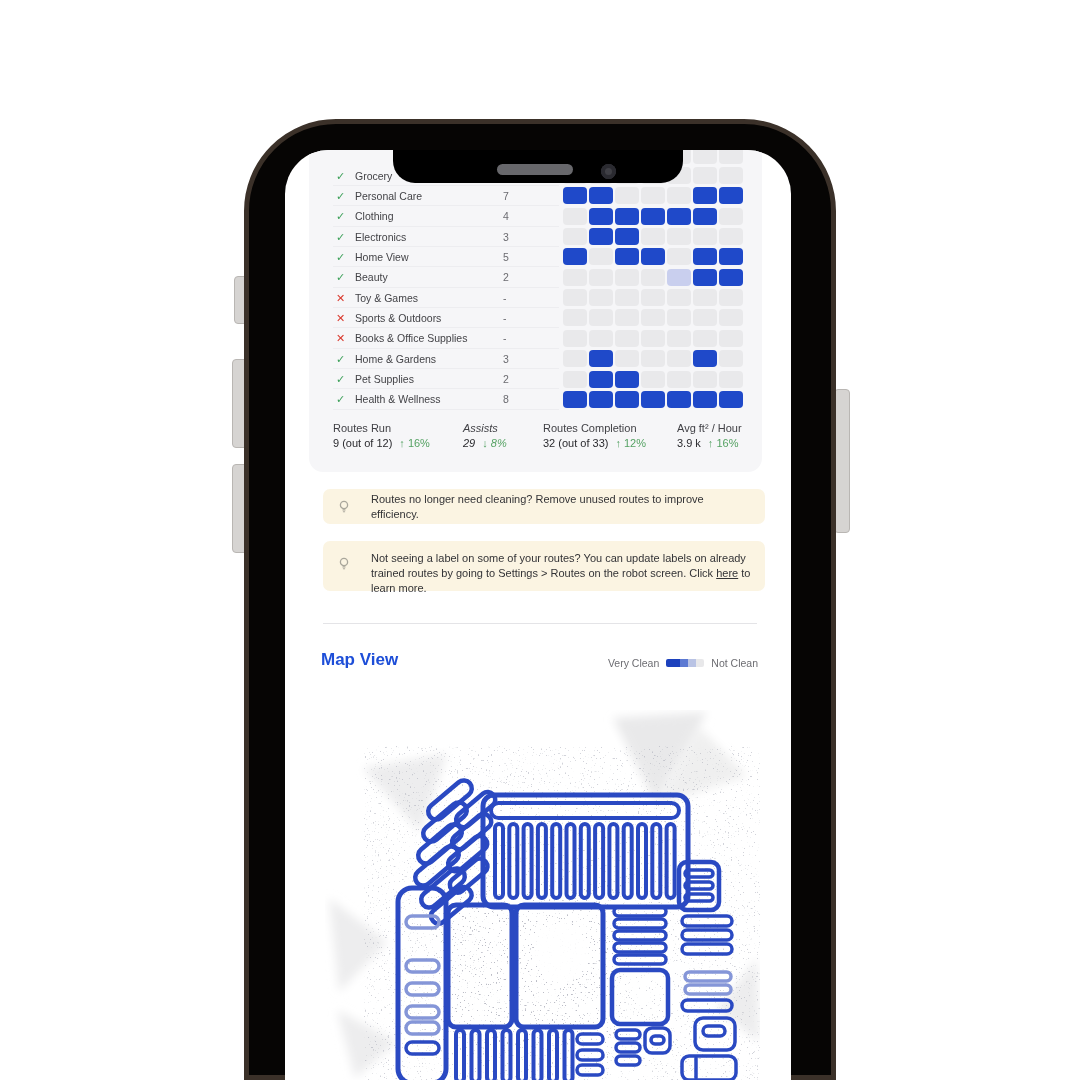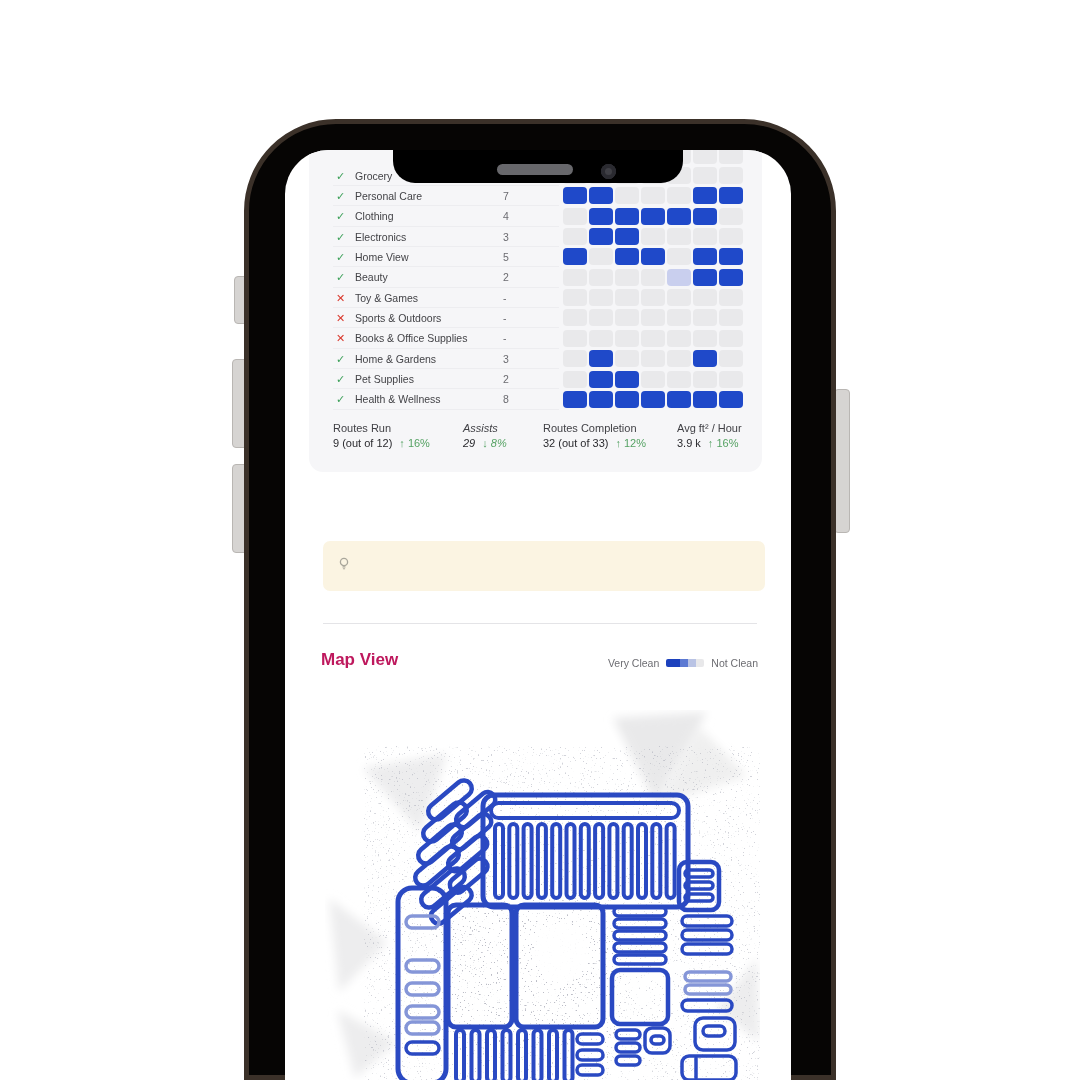--- a/index.html
+++ b/index.html
@@ -32,21 +32,21 @@
   .stat .vr{font-size:11px;color:#2a2a2e;white-space:nowrap;}
   .stat .delta{color:var(--delta-green);margin-left:7px;}
   
   .tip{position:absolute;left:38px;width:442px;background:var(--banner-bg);border-radius:7px;
     display:flex;align-items:flex-start;box-sizing:border-box;padding:10px 14px 10px 14px;}
   .tip .bulb{flex:0 0 14px;margin-top:1px;}
   .tip .txt{font-size:11px;line-height:15px;color:#333336;margin-left:20px;max-width:396px;}
   .tip .txt .lnk{text-decoration:underline;cursor:pointer;}
   
   .divider{position:absolute;left:38px;top:473px;width:434px;height:1px;background:#e4e4e7;}
-  .mv-title{position:absolute;left:36px;top:500px;font-size:17px;font-weight:bold;color:#be185d;}
+  .mv-title{position:absolute;left:36px;top:500px;font-size:17px;font-weight:bold;color:#1d4ed8;}
   .legend{position:absolute;right:33px;top:507px;display:flex;align-items:center;gap:7px;}
   .legend .lt{font-size:10.5px;color:#6d6d72;}
   .legend .bar{width:38px;height:8px;border-radius:2px;
     background:linear-gradient(to right,#1c41bd 0 38%,#5c79d2 38% 58%,#b9c3e4 58% 78%,#e8e8ea 78% 100%);}
   .marker-row{position:absolute;left:38px;top:543px;display:flex;align-items:center;}
   .marker-ico{width:15px;height:15px;margin-right:9px;}
   .marker-name{font-size:11px;font-weight:bold;color:#161618;}
   .marker-meta{font-size:11px;color:#5e5e63;}
   .clip-frag{position:absolute;left:47px;top:1px;width:40px;height:7px;overflow:hidden;}
   .clip-frag i{position:absolute;top:2px;width:9px;height:3px;background:#3c3c3c;border-radius:1px;}
@@ -250,26 +250,35 @@
           <div class="lb">Routes Completion</div>
           <div class="vr"><span>32 (out of 33)</span><span class="delta">↑ 12%</span></div>
         </div>
         <div class="stat" style="left: 368px;">
           <div class="lb">Avg ft² / Hour</div>
           <div class="vr"><span>3.9 k</span><span class="delta">↑ 16%</span></div>
         </div>
       </div>
   </div>
 
+  <div class="tip" style="top:339px;height:35px;align-items:center;">
+    <svg class="bulb" width="12" height="14" viewBox="0 0 12 14">
+      <circle cx="6" cy="5" r="3.6" fill="none" stroke="#a9a69b" stroke-width="1.3"></circle>
+      <rect x="4.4" y="9.3" width="3.2" height="1.3" rx="0.6" fill="#a9a69b"></rect>
+      <rect x="4.8" y="11.2" width="2.4" height="1.1" rx="0.5" fill="#a9a69b"></rect>
+    </svg>
+    <div class="txt"><span>Routes no longer need cleaning? Remove unused routes to improve efficiency.</span></div>
+  </div>
   <div class="tip" style="top:391px;height:50px;">
     <svg class="bulb" width="12" height="14" viewBox="0 0 12 14" style="margin-top:6px;">
       <circle cx="6" cy="5" r="3.6" fill="none" stroke="#a9a69b" stroke-width="1.3"></circle>
       <rect x="4.4" y="9.3" width="3.2" height="1.3" rx="0.6" fill="#a9a69b"></rect>
       <rect x="4.8" y="11.2" width="2.4" height="1.1" rx="0.5" fill="#a9a69b"></rect>
     </svg>
+    <div class="txt"><span>Not seeing a label on some of your routes? You can update labels on already trained routes by going to Settings &gt; Routes on the robot screen. Click </span><span class="lnk">here</span><span> to learn more.</span></div>
   </div>
 
   <div class="divider"></div>
   <div class="mv-title">Map View</div>
   <div class="legend">
     <span class="lt">Very Clean</span>
     <span class="bar"></span>
     <span class="lt">Not Clean</span>
   </div>
 

